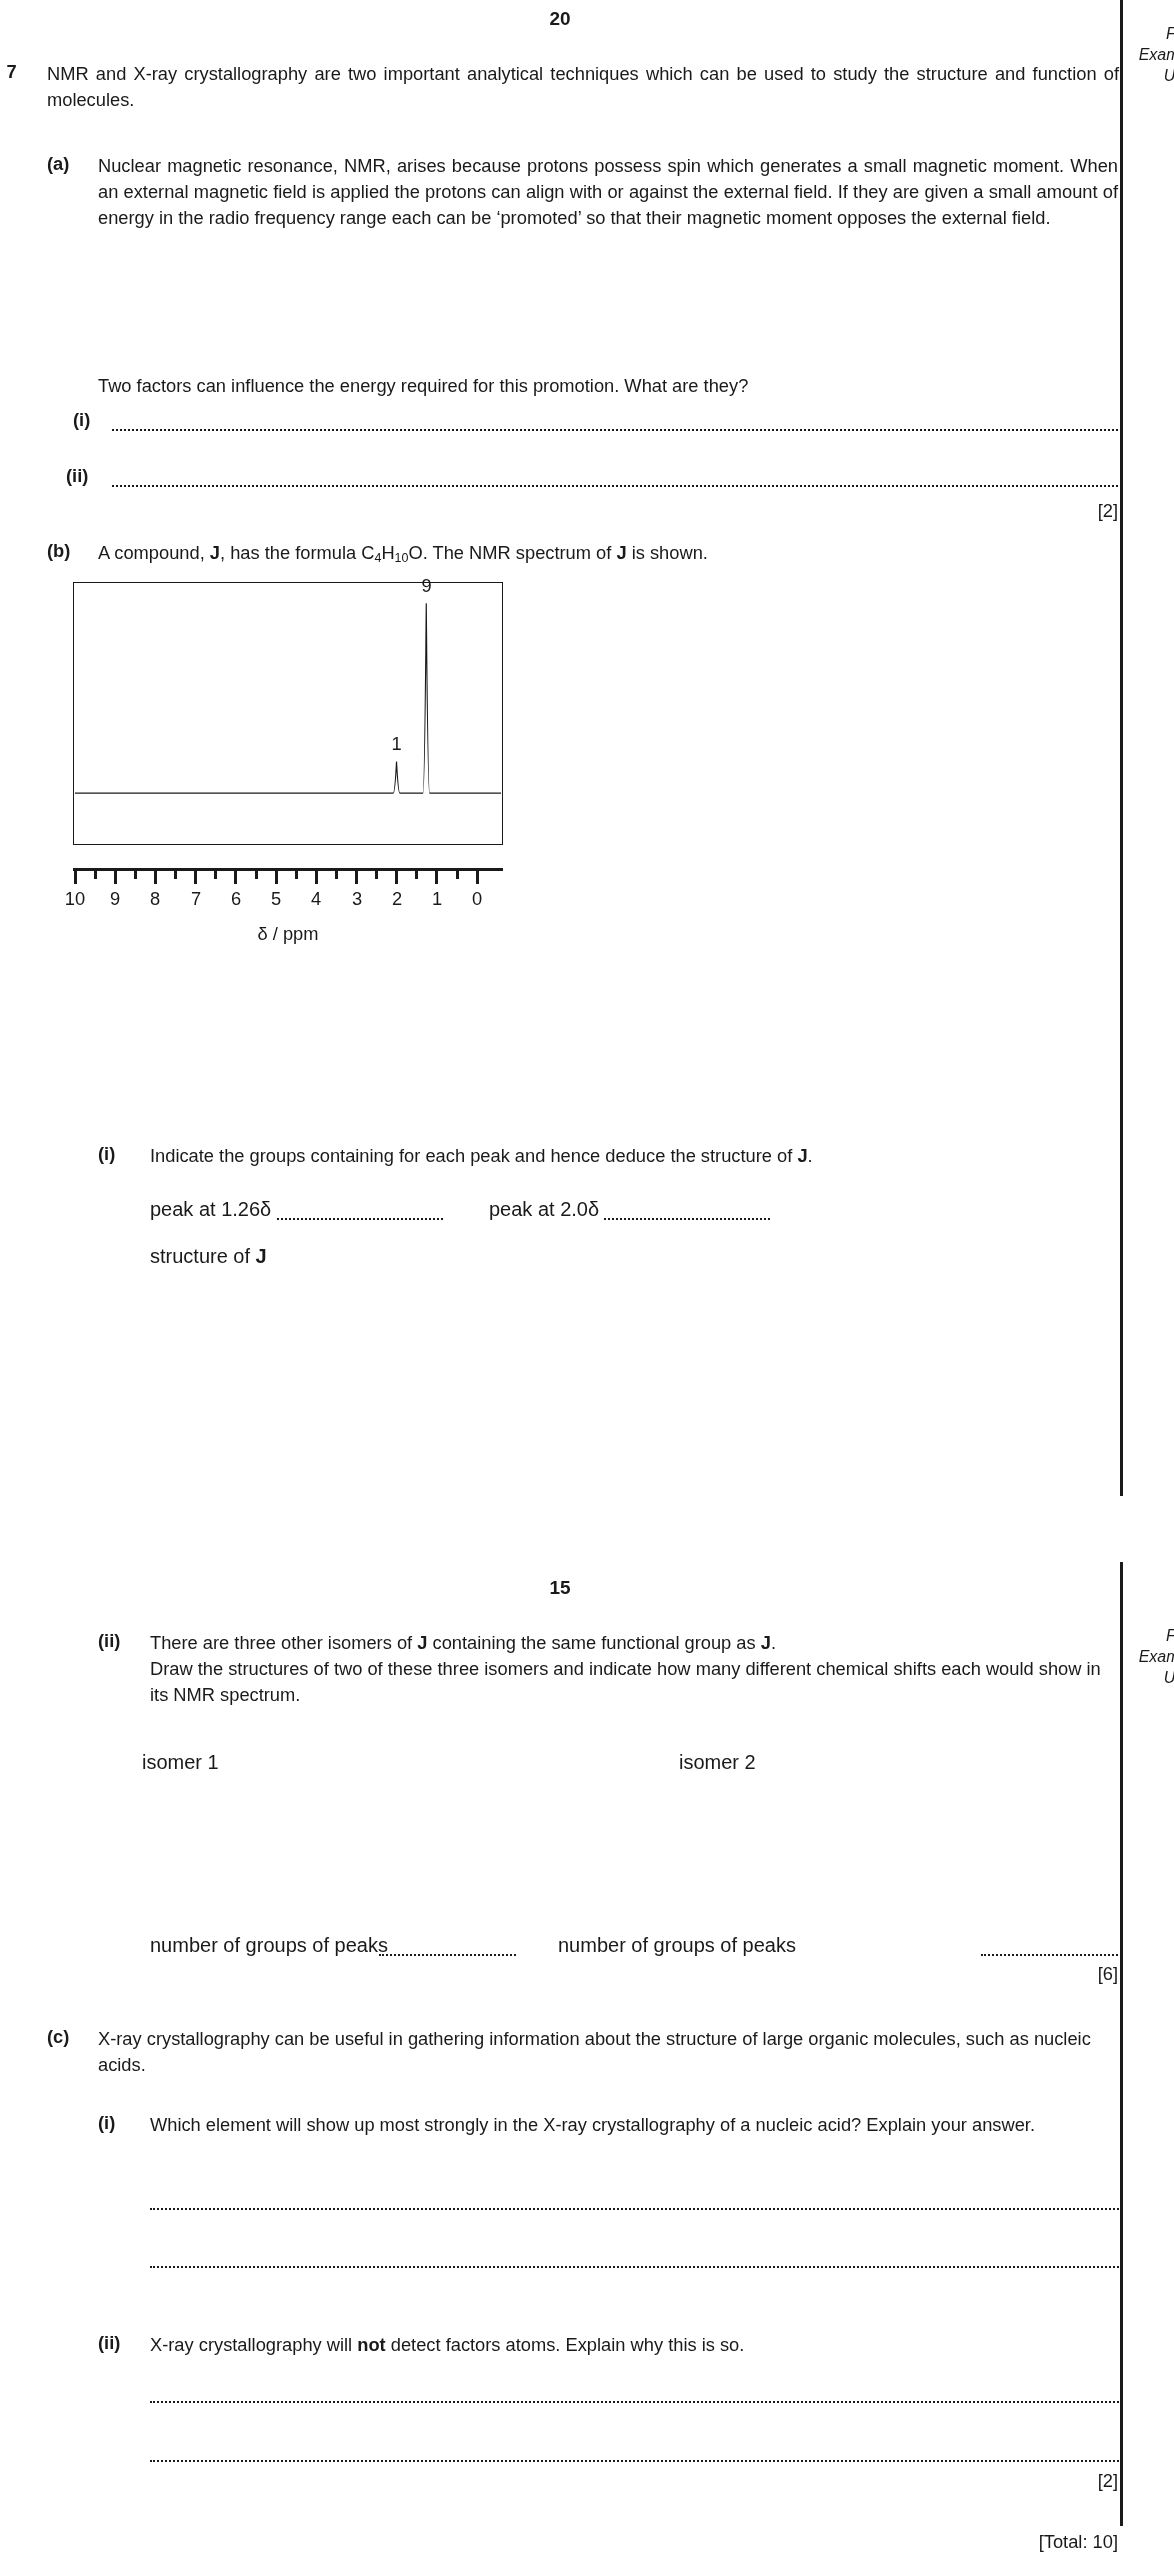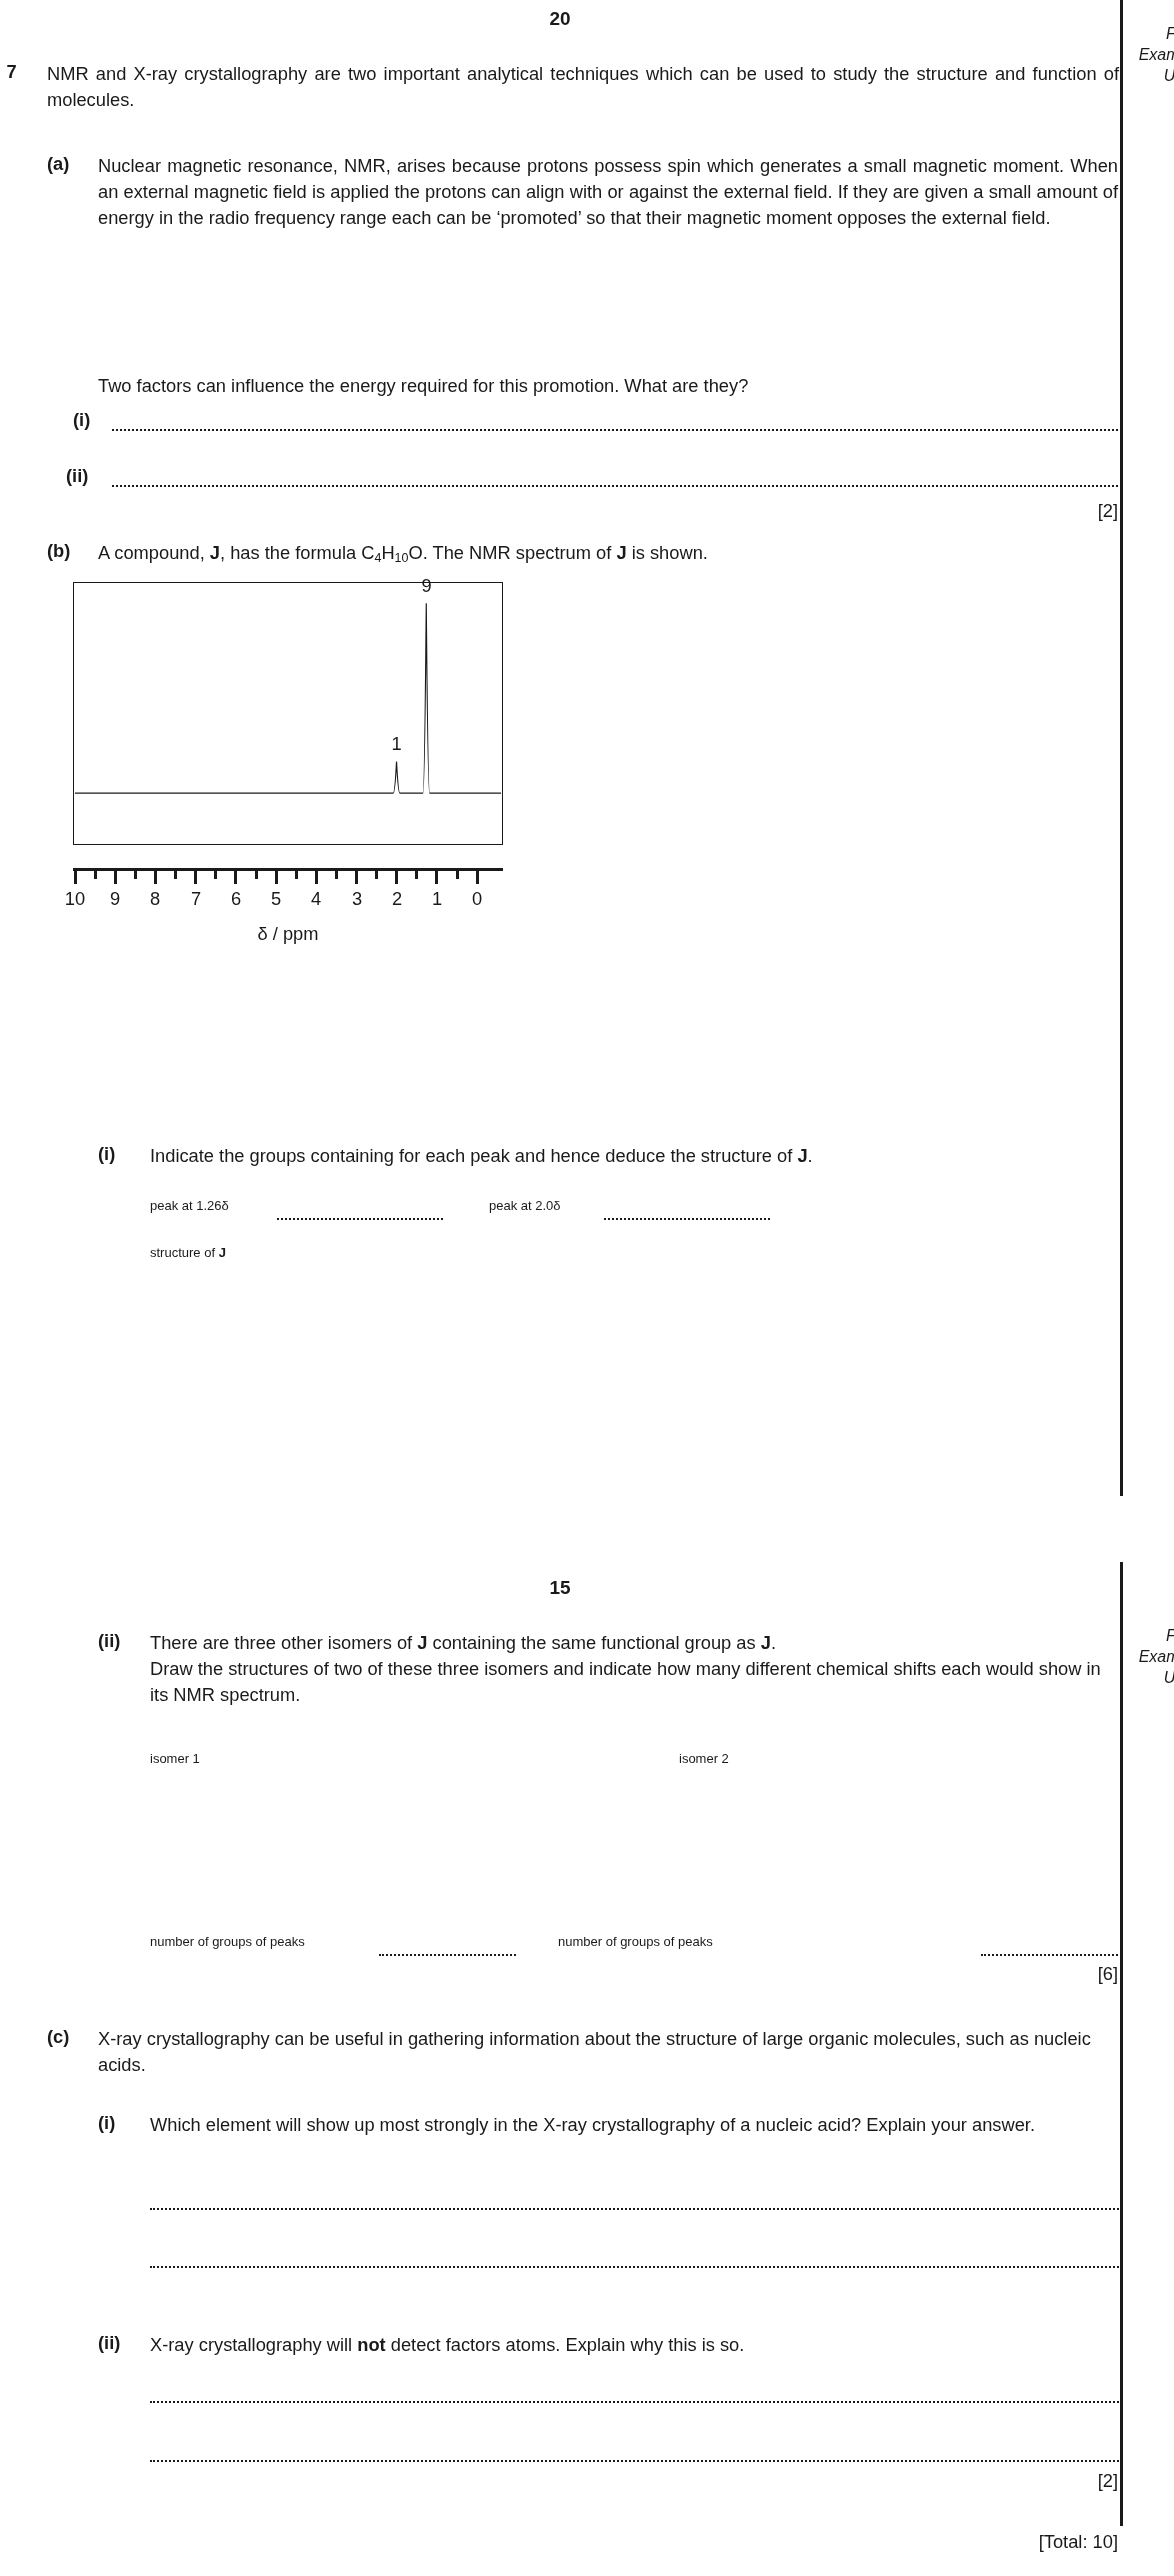--- a/index.html
+++ b/index.html
@@ -74,21 +74,21 @@
     border-bottom: 2.5px dotted #1a1a1a;
     height: 0;
   }
 
   .mark {
     position:absolute;
     font-size: 18.3px;
     text-align: right;
   }
 
-  .inline-label { position:absolute; font-size: 13px; white-space: nowrap; }
+  .inline-label { position:absolute; font-size: 20px; white-space: nowrap; }
 
   
   #spectrum { position:absolute; }
   .spec-box {
     position:absolute;
     border: 1.7px solid #1a1a1a;
   }
   .axis-caption {
     position:absolute;
     font-size: 18.3px;
@@ -218,21 +218,21 @@
   </div>
 
   <div class="page-number" style="top:1577px;">15</div>
 
   <div class="label-b" style="left:98px; top:1630px;">(ii)</div>
   <div class="blk body-text nojust" style="left:150px; top:1630px; width:969px;">
     <span>There are three other isomers of </span><b>J</b><span> containing the same functional group as </span><b>J</b><span>.</span>
   </div>
   <div class="blk body-text nojust" style="left:150px; top:1656px; width:969px;">Draw the structures of two of these three isomers and indicate how many different chemical shifts each would show in its NMR spectrum.</div>
 
-  <div class="inline-label" style="left:150px; top:1751px;">isomer 1</div>
+  <div class="inline-label" style="left:142px; top:1751px;">isomer 1</div>
   <div class="inline-label" style="left:679px; top:1751px;">isomer 2</div>
 
   <div style="position:absolute; left:150px; top:1778px; width:465px; height:150px;"></div>
   <div style="position:absolute; left:644px; top:1778px; width:465px; height:150px;"></div>
 
   <div class="inline-label" style="left:150px; top:1934px;">number of groups of peaks</div>
   <div class="dots" style="left:379px; top:1954px; width:137px;"></div>
 
   <div class="inline-label" style="left:558px; top:1934px;">number of groups of peaks</div>
   <div class="dots" style="left:981px; top:1954px; width:137px;"></div>

